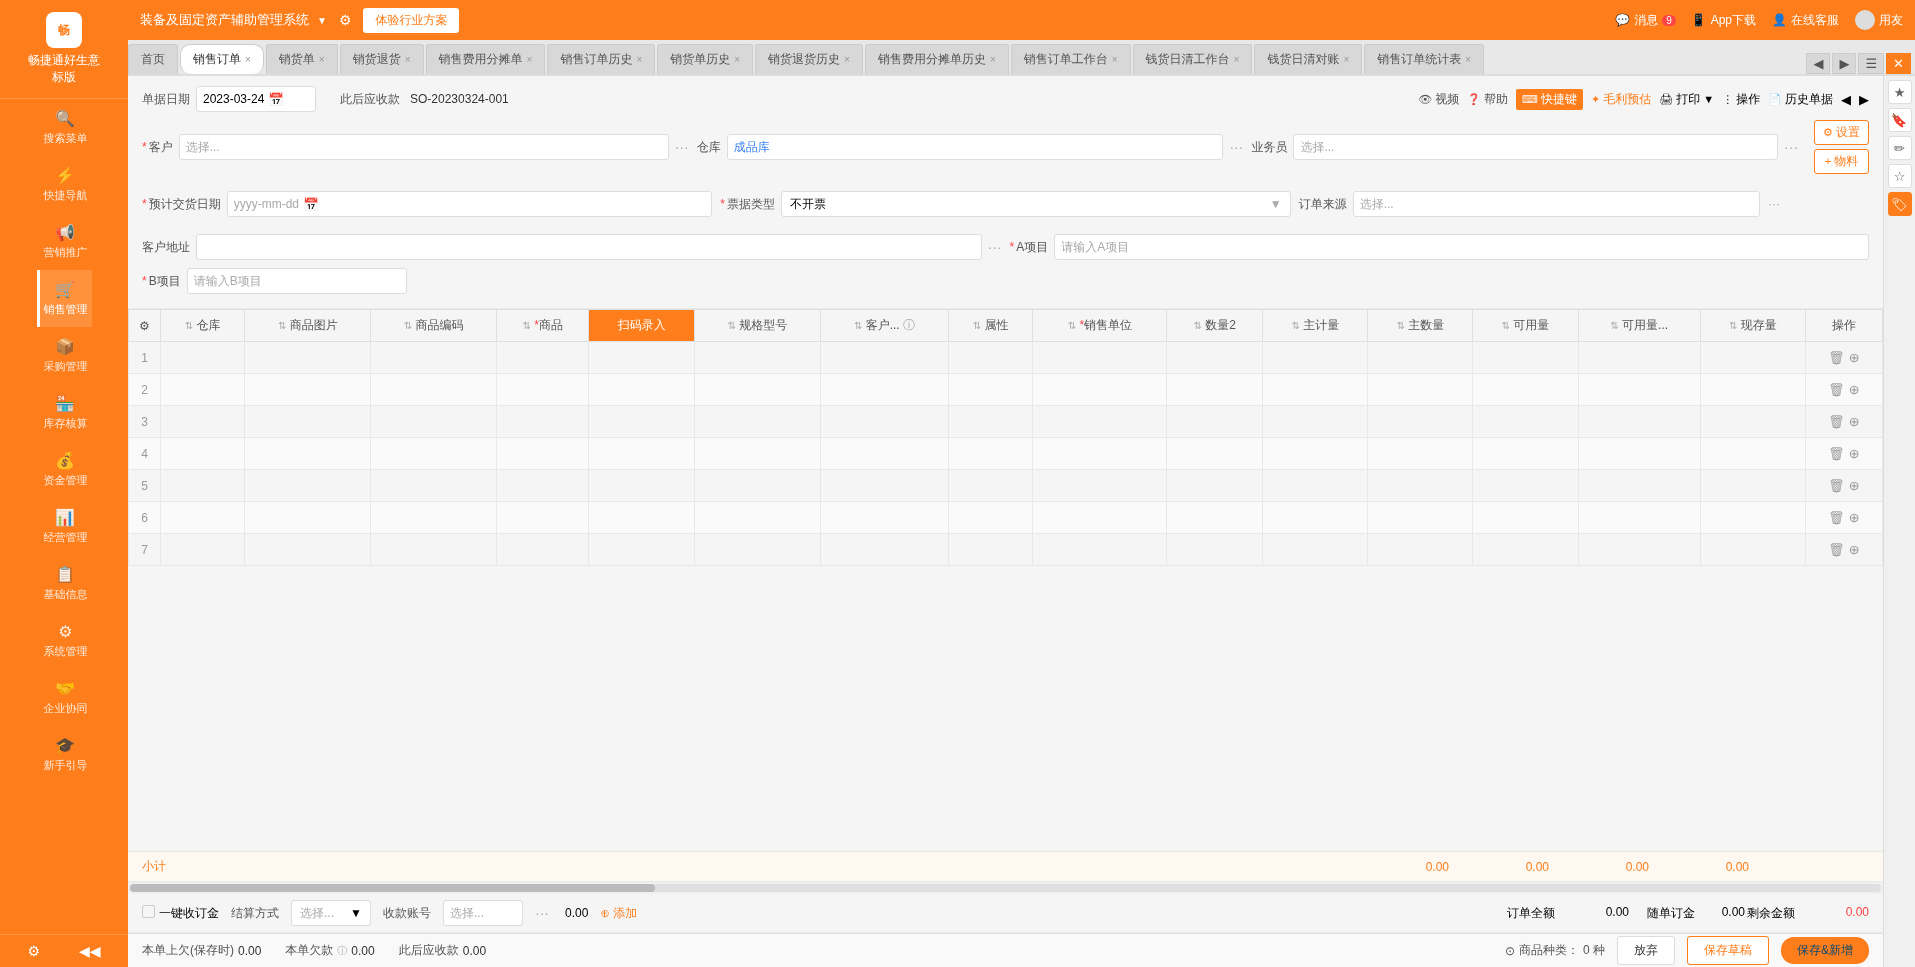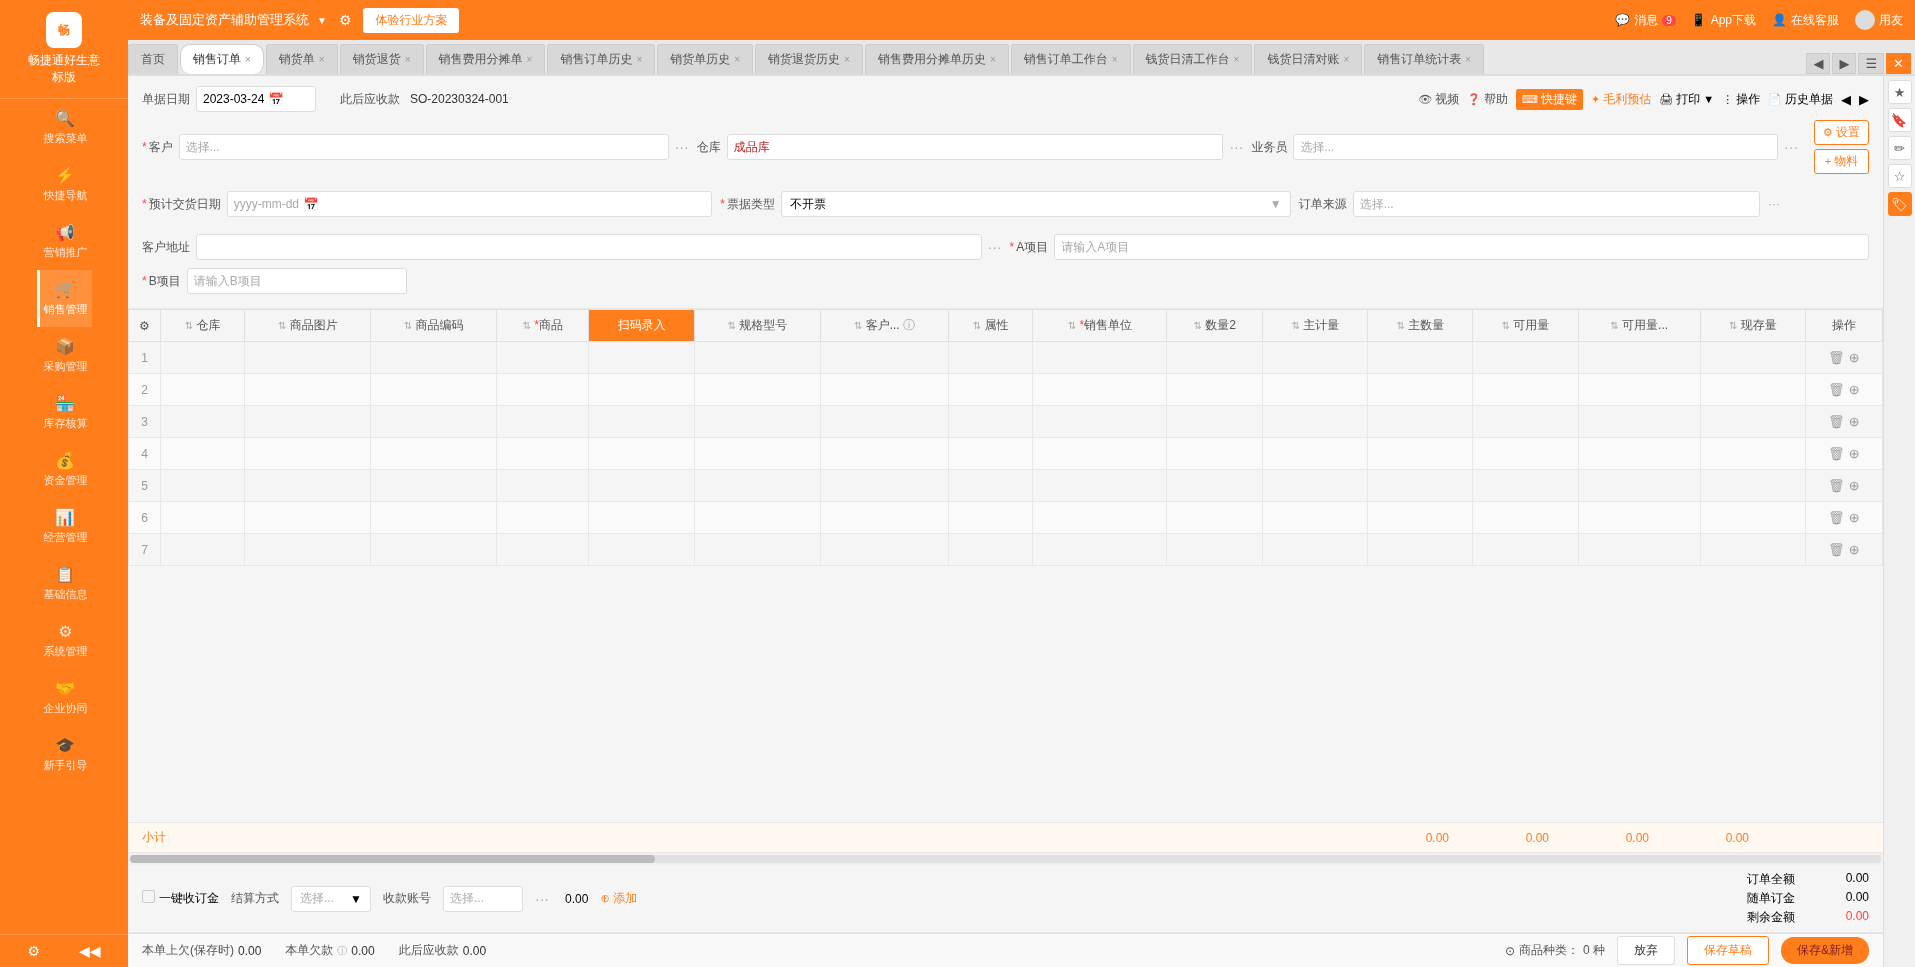--- a/index.html
+++ b/index.html
@@ -349,21 +349,21 @@
       font-size: 12px;
       color: #ff7d1a;
     }
     .action-btn-orange {
       padding: 5px 16px;
       border: none;
       border-radius: 13px;
       background: #ff7d1a;
       cursor: pointer;
       font-size: 12px;
-      color: #7f1d1d;
+      color: #0c4a6e;
     }
 
     
     #right-panel {
       width: 32px;
       background: #f0f0f0;
       display: flex;
       flex-direction: column;
       align-items: center;
       padding: 4px 0;
@@ -586,21 +586,21 @@
           <div class="form-field" style="flex:1;">
             <span class="form-label required">客户</span>
             <div class="form-date-field" style="flex:1;min-width:160px;">
               <span style="color:#aaa;font-size:12px;">选择...</span>
             </div>
             <span class="form-dots">···</span>
           </div>
           <div class="form-field" style="flex:1;">
             <span class="form-label">仓库</span>
             <div class="form-date-field" style="flex:1;">
-              <span style="font-size:12px;color:#b91c1c;">成品库</span>
+              <span style="font-size:12px;color:#3b82f6;">成品库</span>
             </div>
             <span class="form-dots">···</span>
           </div>
           <div class="form-field" style="flex:1;">
             <span class="form-label">业务员</span>
             <div class="form-date-field" style="flex:1;">
               <span style="color:#aaa;font-size:12px;">选择...</span>
             </div>
             <span class="form-dots">···</span>
           </div>
@@ -923,26 +923,26 @@
         <div class="form-date-field" style="min-width:80px;">
           <span style="color:#aaa;font-size:12px;">选择...</span>
         </div>
         <span class="form-dots">···</span>
         <span style="margin-left:4px;">0.00</span>
         <span class="add-btn">
           <span>⊕</span>
           <span>添加</span>
         </span>
 
-        <div style="margin-left:auto;text-align:right;font-size:12px;display:flex;flex-direction:column;gap:2px;">
+        <div style="margin-left:auto;text-align:right;font-size:12px;display:flex;flex-direction:row;gap:2px;">
           <div style="display:flex;justify-content:flex-end;gap:24px;">
             <span>订单全额</span>
             <span style="min-width:50px;text-align:right;">0.00</span>
           </div>
-          <div style="display:flex;justify-content:flex-end;gap:24px;padding-left:16px;">
+          <div style="display:flex;justify-content:flex-end;padding-left:16px;">
             <span>随单订金</span>
             <span style="min-width:50px;text-align:right;">0.00</span>
           </div>
           <div style="display:flex;justify-content:flex-end;gap:24px;">
             <span>剩余金额</span>
             <span style="min-width:50px;text-align:right;color:#ff4444;">0.00</span>
           </div>
         </div>
       </div>
 

